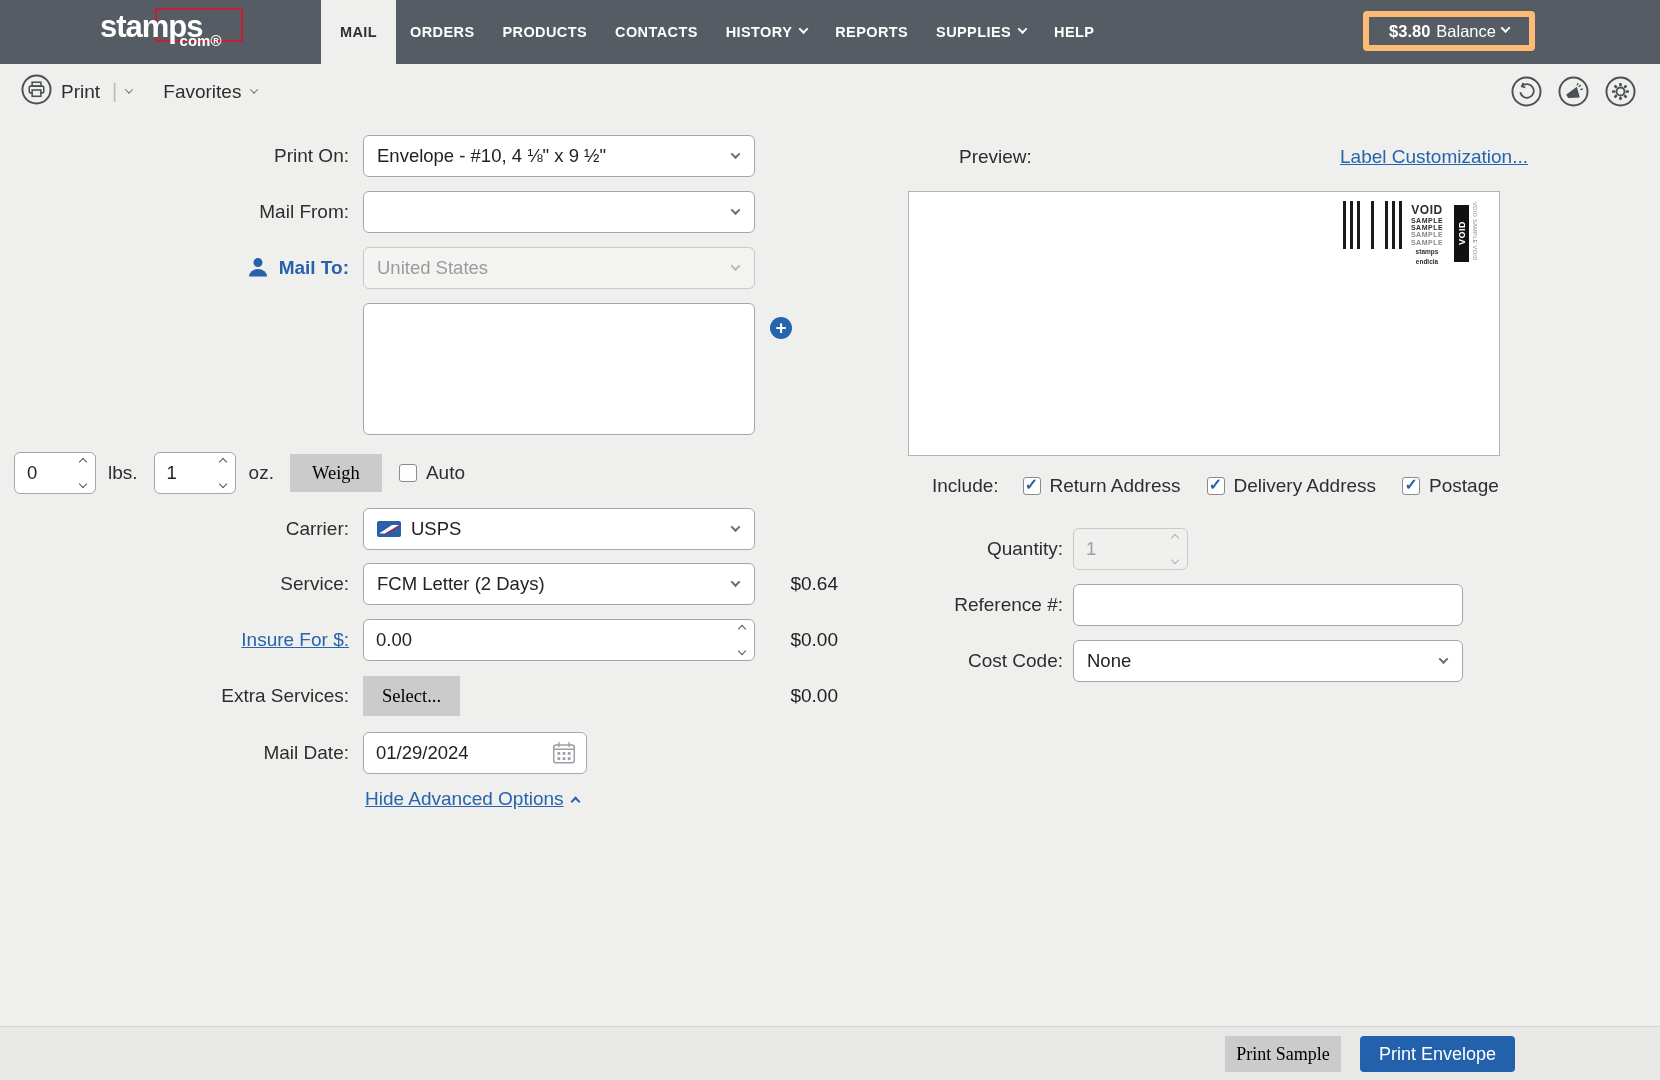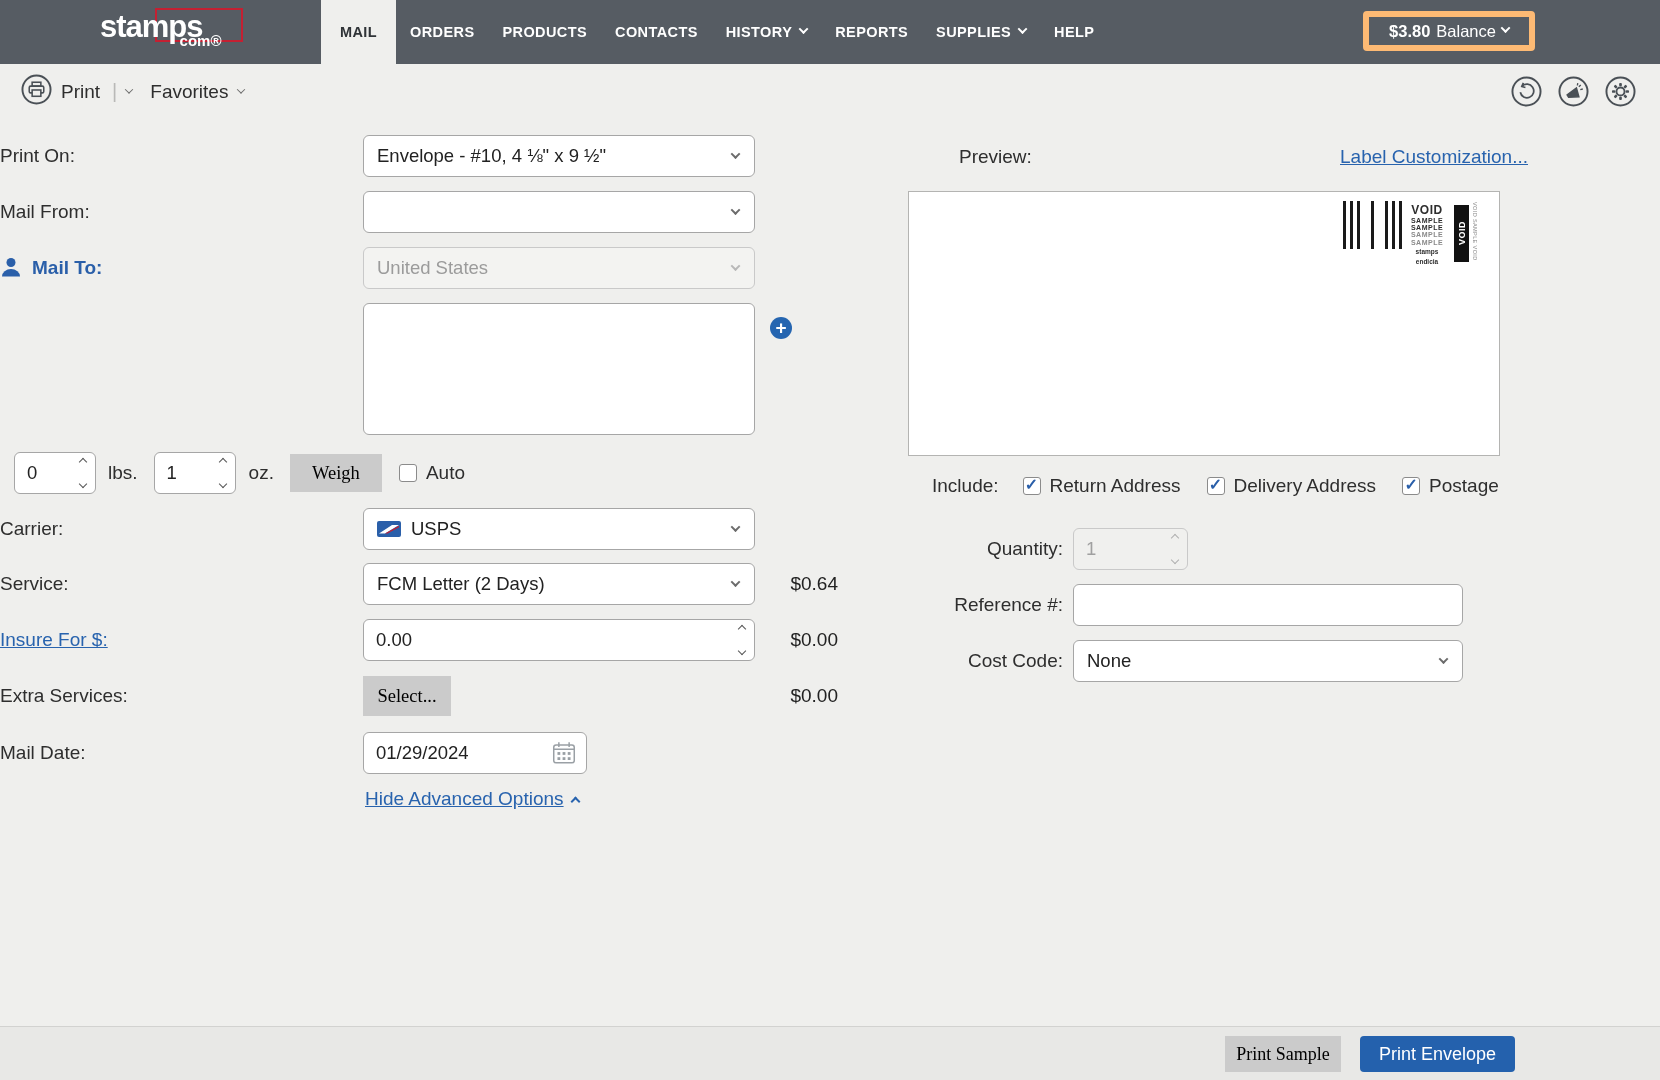--- a/index.html
+++ b/index.html
@@ -39,26 +39,26 @@
     font-size:16.5px; cursor:pointer; background:transparent;
   }
   .balance .amt { font-weight:700; }
   .balance .chev { margin-top:-3px; border-color:#fff; }
   
   .toolbar { position:absolute; top:64px; left:0; width:1660px; height:52px; }
   .tool-left { position:absolute; left:21px; top:10px; display:flex; align-items:center; }
   .tool-left .tlabel { font-size:19px; color:#2e2e2e; margin-left:9px; }
   .tool-div { color:#b9b9b7; font-size:20px; margin:0 9px 0 12px; }
   .chev.sm { width:6px; height:6px; border-width:1.5px; color:#6c6c6c; margin-top:-2px; }
-  .favorites { display:flex; align-items:center; gap:10px; margin-left:18px; cursor:pointer; }
+  .favorites { display:flex; align-items:center; gap:10px; margin-left:31px; cursor:pointer; }
   .tool-right { position:absolute; right:24px; top:12px; display:flex; gap:16px; }
   .circicon { width:31px; height:31px; cursor:pointer; }
   
   .row { position:absolute; left:0; width:838px; display:flex; align-items:center; }
-  .flabel { width:349px; text-align:left; font-size:19px; color:#2e2e2e; flex:0 0 349px; }
+  .flabel { width:349px; text-align:right; font-size:19px; color:#2e2e2e; flex:0 0 349px; }
   .field { margin-left:14px; }
   .sel {
     position:relative; height:42px; background:#fff; border:1px solid #a6a6a6; border-radius:6px;
     display:flex; align-items:center; padding:0 36px 0 13px; font-size:18.5px; color:#222;
     cursor:pointer;
   }
   .sel .chev { position:absolute; right:15px; top:16px; color:#6c6c6c; }
   .sel.disabled { background:#f3f3f1; border-color:#c9c9c9; color:#9b9b9b; cursor:default; }
   .sel.disabled .chev { color:#b8b8b8; }
   .w392 { width:392px; }
@@ -332,21 +332,21 @@
     <div class="spin">
         <span class="chev up"></span>
         <span class="chev down"></span>
       </div>
   </div>
   <span class="price">$0.00</span>
 </div>
 
 <div class="row" style="top:676px;">
   <div class="flabel">Extra Services:</div>
-  <button class="graybtn field" style="width:88px; height:40px;">Select...</button>
+  <button class="graybtn field" style="width:97px; height:40px;">Select...</button>
   <span class="price">$0.00</span>
 </div>
 
 <div class="row" style="top:732px;">
   <div class="flabel">Mail Date:</div>
   <div class="field" style="position:relative; width:224px;">
     <input type="text" style="width: 224px; padding-right: 28px;" value="01/29/2024">
     <svg class="calicon" width="28" height="28" viewBox="0 0 30 30" fill="none" stroke="#9aa0a5" stroke-width="1.6">
       <rect x="4" y="6.5" width="22" height="19" rx="2.5"></rect>
       <path d="M9.5 3.5 v5 M20.5 3.5 v5 M4 11 h22"></path>

